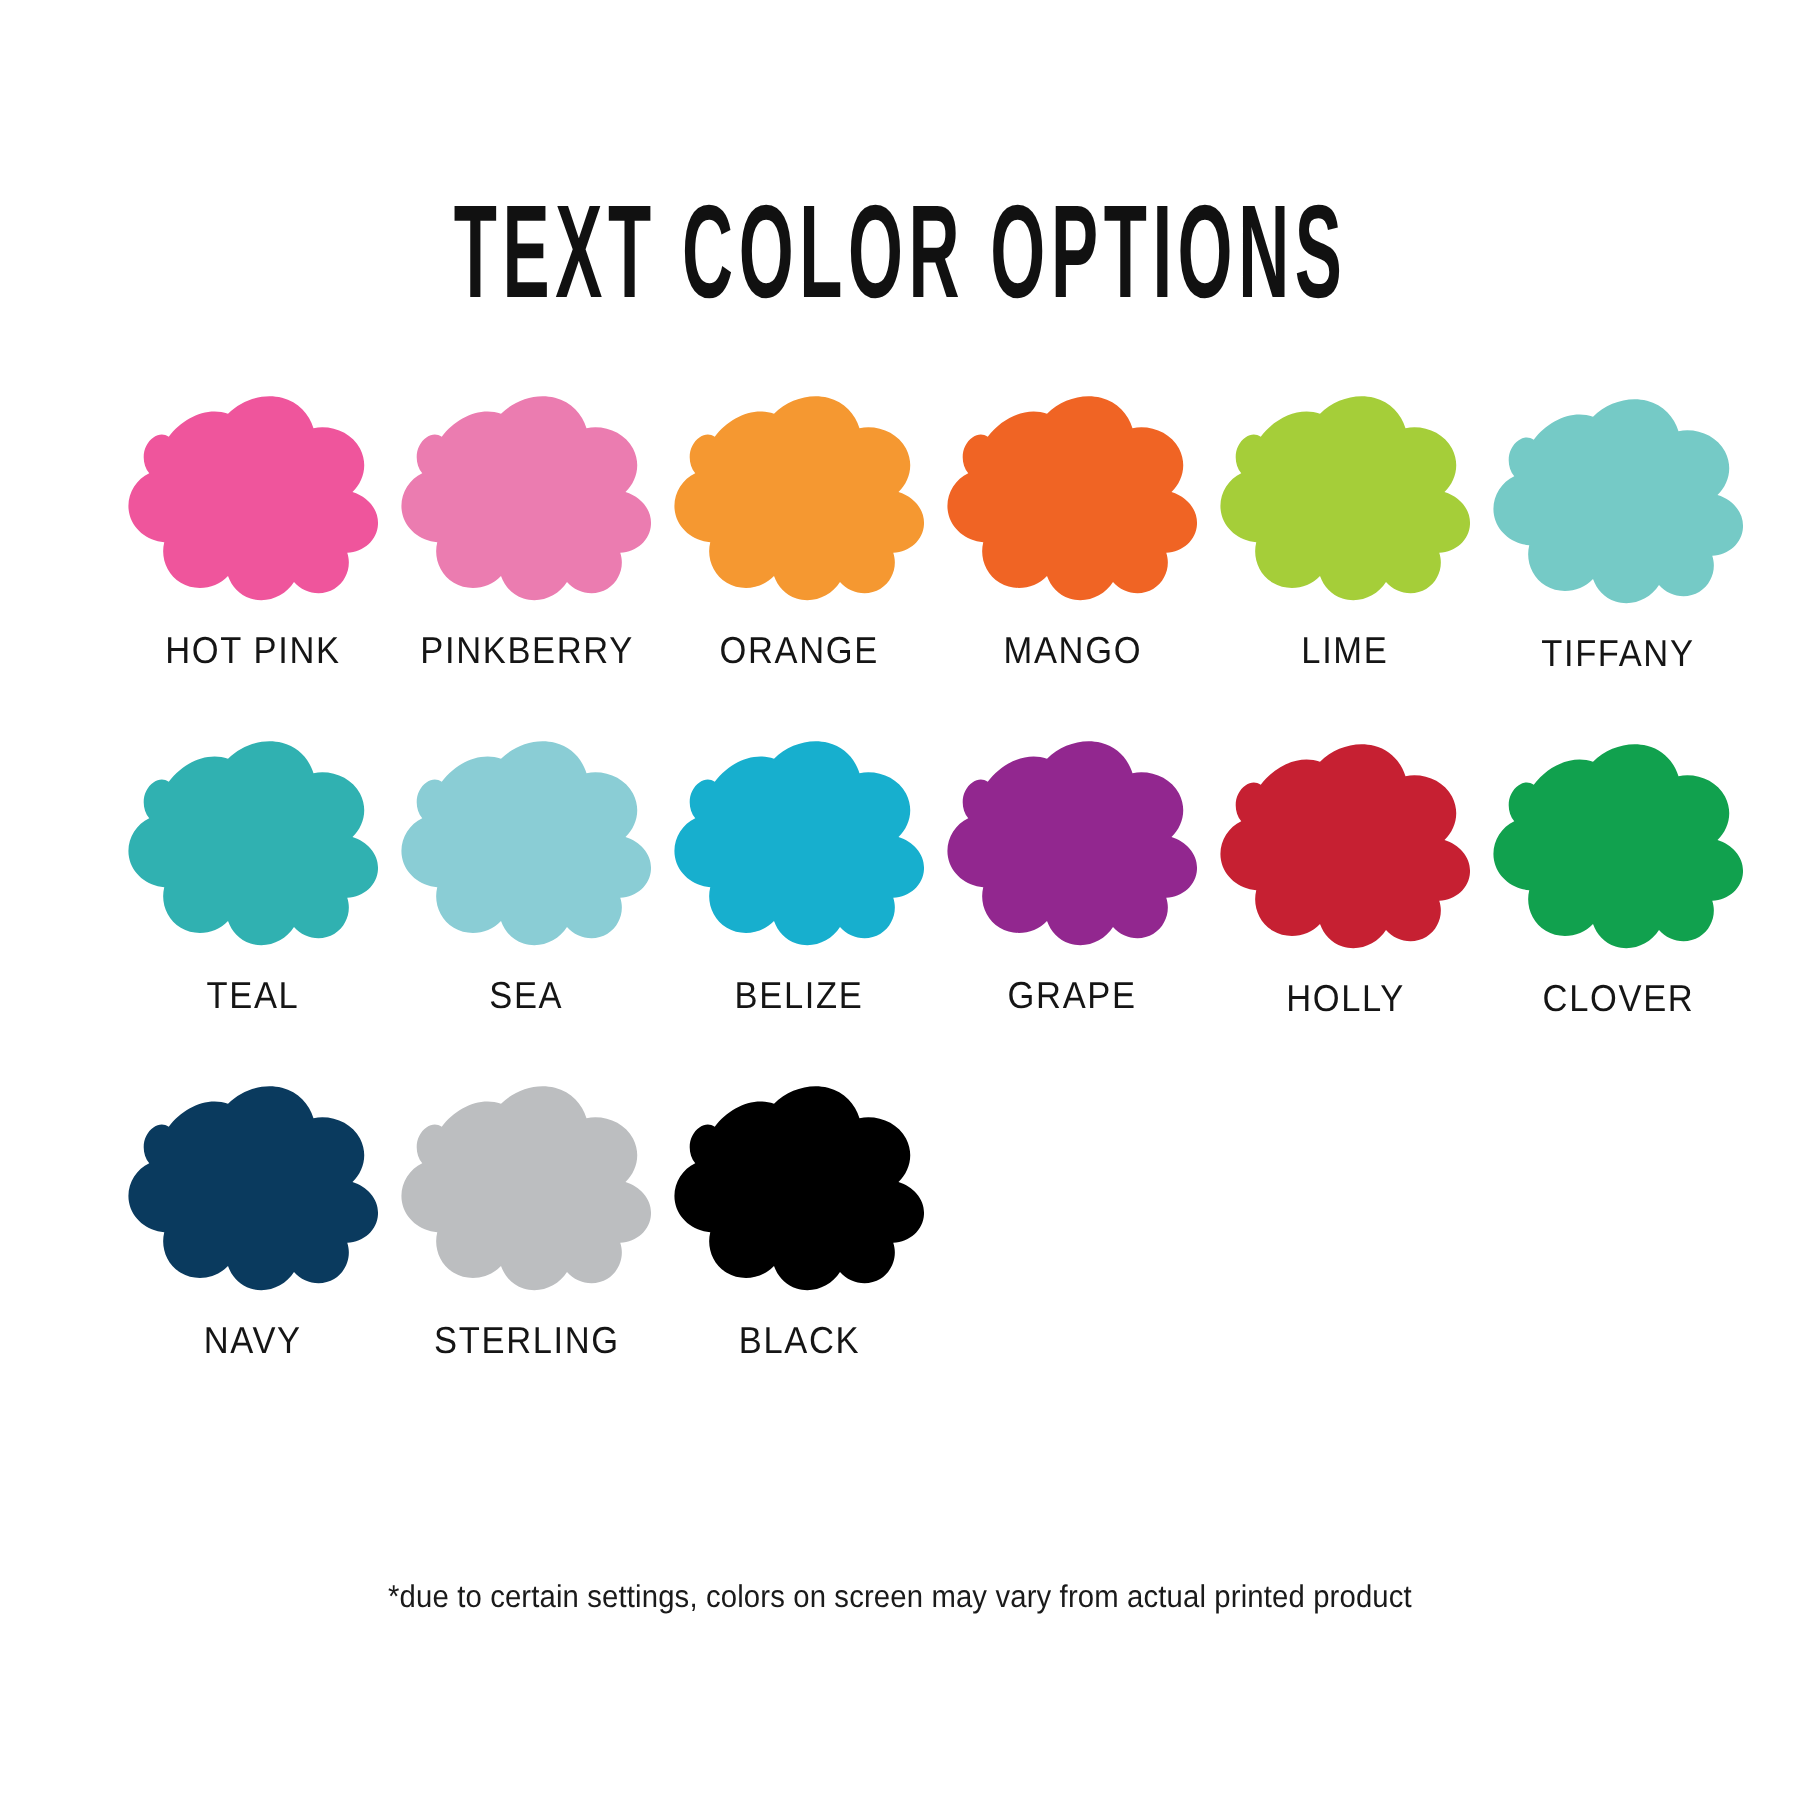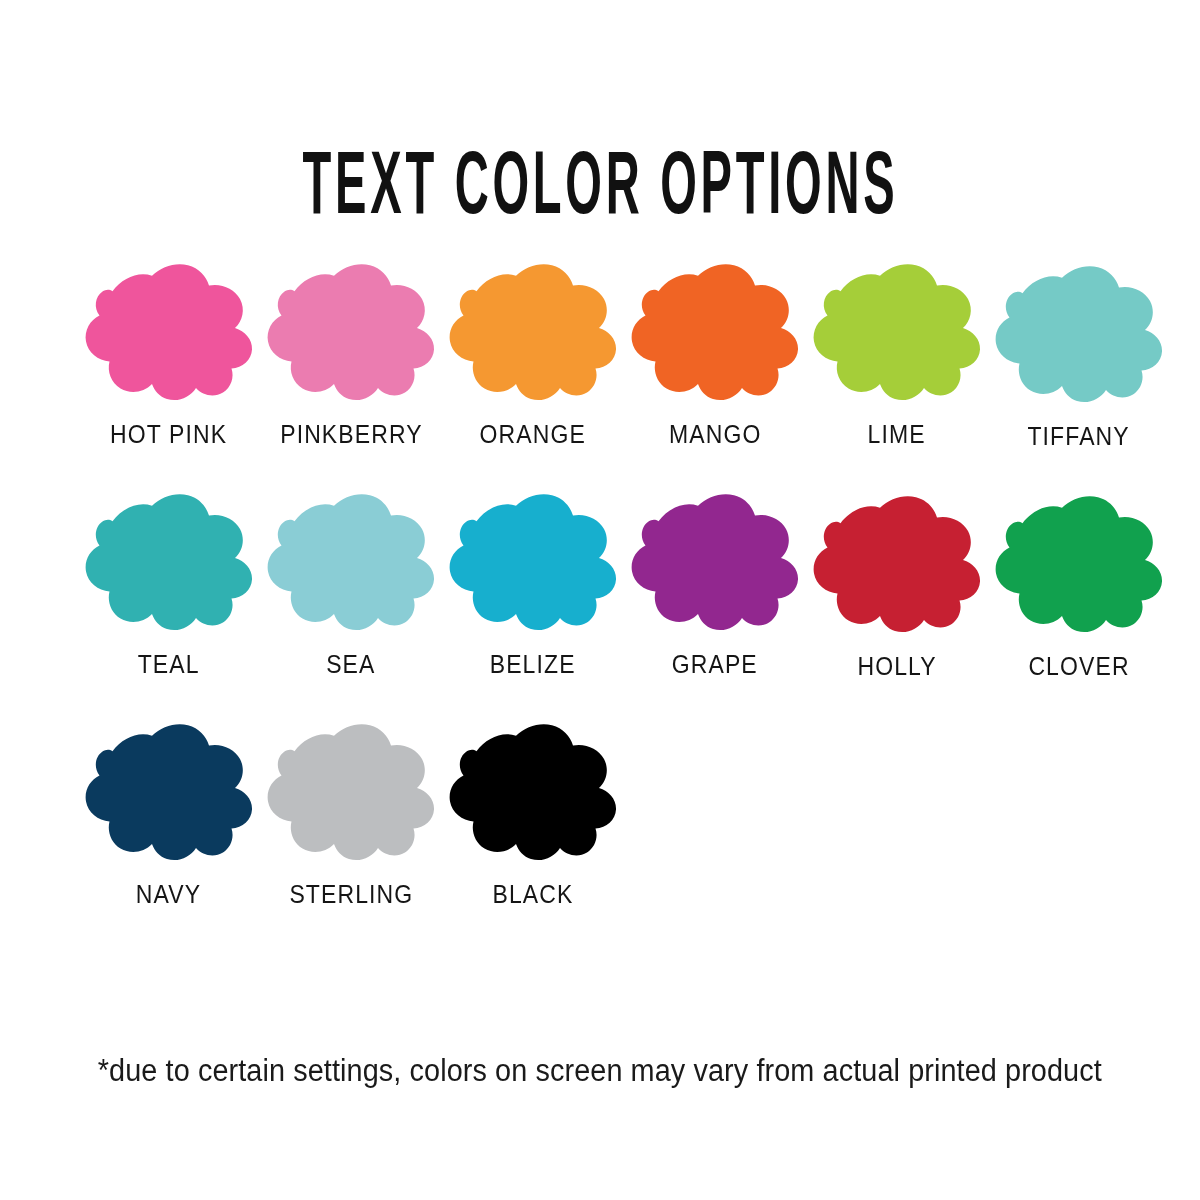--- a/index.html
+++ b/index.html
@@ -19,21 +19,21 @@
     position: relative;
     width: 1200px;
     height: 1200px;
     background: #ffffff;
     box-sizing: border-box;
   }
 
   
   .title-wrap {
     position: absolute;
-    top: 88px;
+    top: 74px;
     left: 0;
     width: 1200px;
     text-align: center;
   }
   .title {
     display: inline-block;
     font-family: "Liberation Sans Narrow", "Liberation Sans", sans-serif;
     font-size: 76px;
     line-height: 1;
     font-weight: 700;
@@ -91,21 +91,21 @@
   .grid > .cell:nth-child(n+11) .blob { margin-top: 4px; }
 
   
   .footnote {
     position: absolute;
     top: 1052px;
     left: 0;
     width: 1200px;
     text-align: center;
     font-family: "Liberation Sans Narrow", "Liberation Sans", sans-serif;
-    font-size: 31px;
+    font-size: 21px;
     line-height: 1.2;
     color: #1a1a1a;
     letter-spacing: 0.1px;
   }
   .footnote span {
     display: inline-block;
     transform: scaleX(0.93);
   }
 </style>
 </head>

